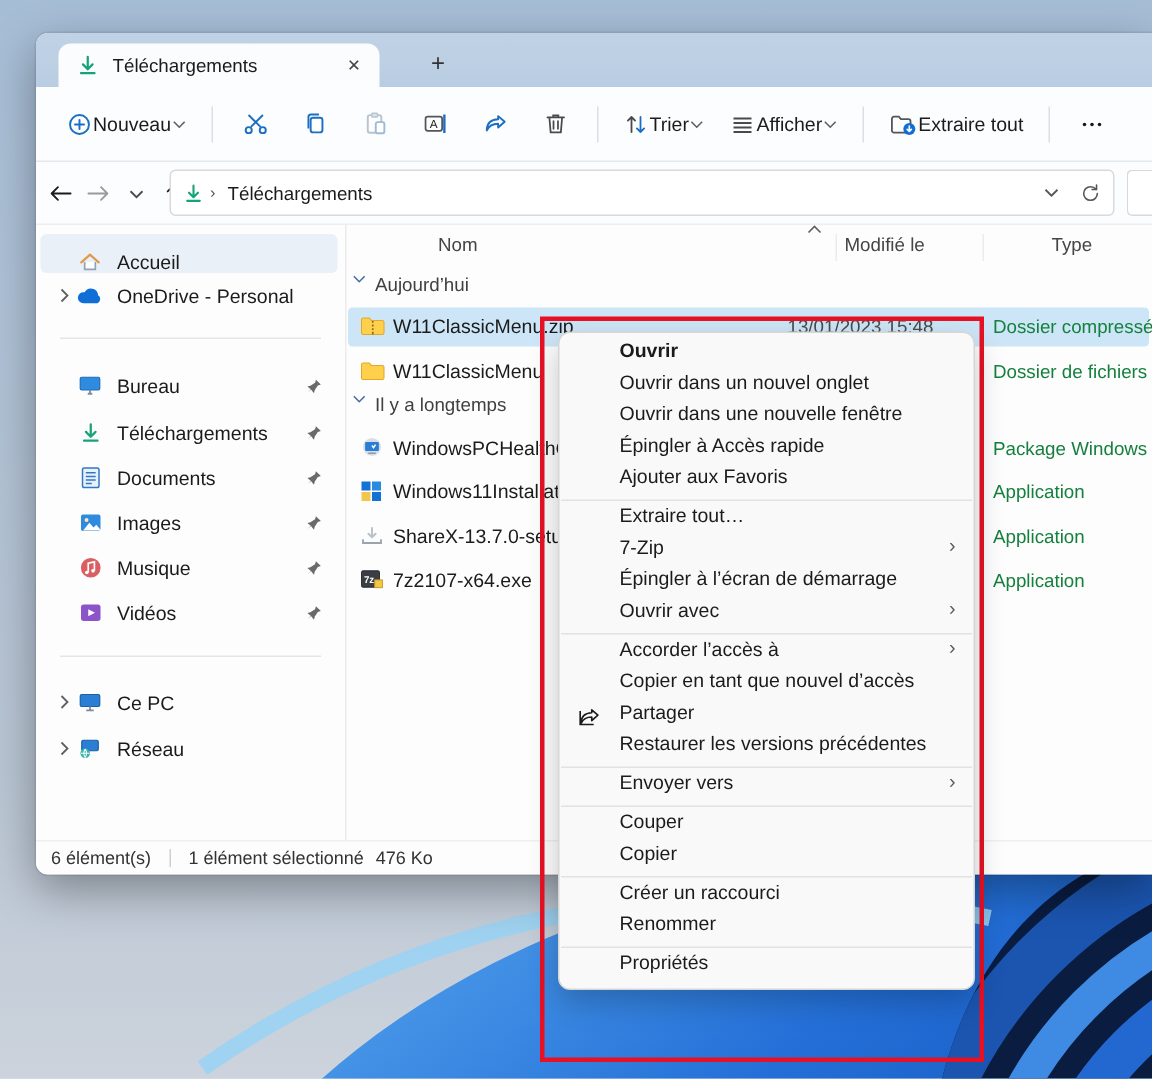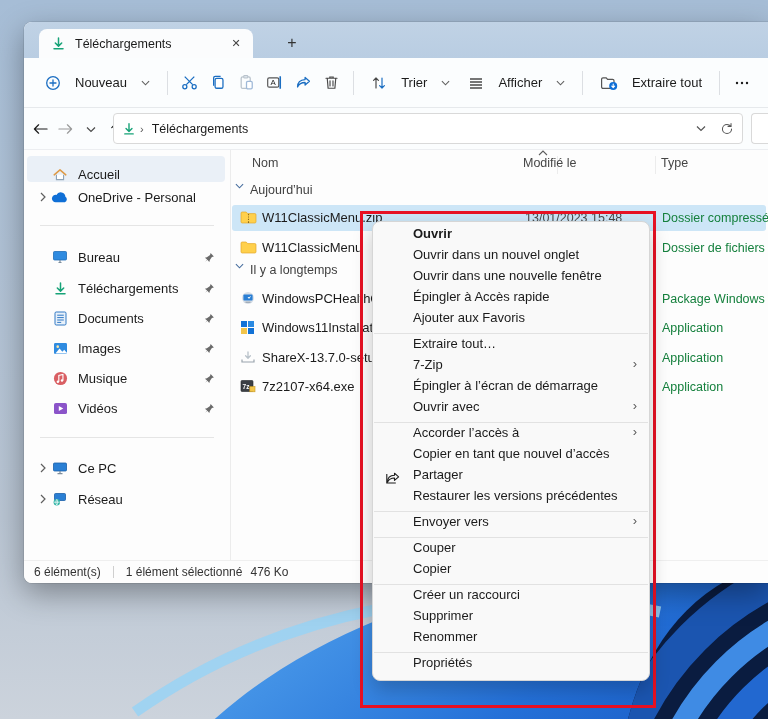--- a/index.html
+++ b/index.html
@@ -17,21 +17,21 @@
     box-shadow:0 10px 30px rgba(0,0,0,.35), 0 0 0 1px rgba(0,0,0,.08);
     overflow:hidden;
   }
   .tabbar { position:absolute; left:0; top:0; right:0; height:36px; background:linear-gradient(180deg,#c0d2e5,#b9cde2); }
   .tab { position:absolute; left:15px; top:7px; width:214px; height:29px; background:#fbfcfd; border-radius:8px 8px 0 0; display:flex; align-items:center; padding:0 8px 0 12px; }
   .tab-title { font-size:12.5px; color:#1b1b1b; margin-left:9px; flex:1; white-space:nowrap; overflow:hidden; }
   .tab-close { width:18px; height:18px; display:flex; align-items:center; justify-content:center; color:#444; font-size:11px; border-radius:3px; }
   .newtab { position:absolute; left:256px; top:9px; width:24px; height:24px; display:flex; align-items:center; justify-content:center; color:#333; font-size:16px; border-radius:4px; }
 
   .toolbar { position:absolute; left:0; top:36px; right:0; height:50px; background:#fbfdfe; border-bottom:1px solid #e6e9ec; display:flex; align-items:center; padding:0 12px; }
-  .tb-btn { height:34px; display:flex; align-items:center; justify-content:center; border-radius:4px; color:#1b1b1b; font-size:13px; gap:14px; padding:0 9px; white-space:nowrap; }
+  .tb-btn { height:34px; display:flex; align-items:center; justify-content:center; border-radius:4px; color:#1b1b1b; font-size:13px; gap:1px; padding:0 9px; white-space:nowrap; }
   .tb-ico { width:40px; padding:0; }
   .tb-sep { width:1px; height:24px; background:#dcdfe3; margin:0 8px; }
   .chev { color:#5f5f5f; }
   .dots { font-size:16px; letter-spacing:2px; color:#1b1b1b; }
 
   .addressbar { position:absolute; left:0; top:86px; right:0; height:42px; background:#fbfdfe; border-bottom:1px solid #eceef1; }
   .nav-cluster { position:absolute; left:4px; top:5px; height:32px; display:flex; align-items:center; }
   .nav-btn { width:25px; height:28px; display:flex; align-items:center; justify-content:center; color:#1b1b1b; font-size:14px; border-radius:4px; }
   .nav-btn.dim { color:#9a9a9a; }
   .addr-box { position:absolute; left:89px; right:25px; top:5px; height:31px; background:#fff; border:1px solid #d9d9d9; border-radius:4px; display:flex; align-items:center; padding:0 8px; }
@@ -47,21 +47,21 @@
   .sb-item { position:absolute; left:3px; width:198px; height:26px; display:flex; align-items:center; border-radius:4px; padding-left:8px; font-size:13px; color:#1b1b1b; }
   .sb-item.sel { background:#eaf0f7;align-items:flex-end; }
   .sb-chev { width:16px; color:#5f5f5f; font-size:11px; display:flex; justify-content:center; }
   .sb-ico { width:18px; height:16px; margin-right:9px; display:flex; align-items:center; justify-content:center; }
   .sb-label { flex:1; white-space:nowrap; overflow:hidden; }
   .sb-pin { width:20px; display:flex; justify-content:center; margin-right:6px; }
   .sb-sep { position:absolute; left:16px; width:174px; height:1px; background:#e5e5e5; }
 
   .filepane { position:absolute; left:206px; top:0; right:0; bottom:0; }
   .col-headers { position:absolute; left:0; top:6px; right:0; height:18px; font-size:12.5px; color:#454545; }
-  .col-h { position:absolute; top:0; }
+  .col-h { position:absolute; top:0;margin-left:40px; }
   .hairline { position:absolute; top:0; height:18px; width:1px; background:#ececec; }
   .sort-ind { position:absolute; top:-6px; }
   .grp { position:absolute; left:0; height:20px; display:flex; align-items:flex-start; font-size:12.5px; color:#404040; }
   .grp .g-chev { width:14px; margin-left:5px; color:#466d9e; display:flex; }
   .grp .g-label { margin-left:1px; }
   .frow { position:absolute; left:2px; right:2px; height:26px; }
   .frow.sel { background:#cde6f7; border-radius:3px; }
   .f-ico { position:absolute; left:8px; top:5px; width:17px; height:16px; }
   .f-name { position:absolute; left:30px; top:5px; font-size:13px; color:#1b1b1b; white-space:nowrap; }
   .f-date { position:absolute; left:293px; top:6px; font-size:12.5px; color:#4a4a4a; white-space:nowrap; }
@@ -595,23 +595,20 @@
     </div>
   <div class="cm-item">
       <span>Copier</span>
     </div>
   <div class="cm-sep"></div>
 
   <div class="cm-item">
       <span>Créer un raccourci</span>
     </div>
   <div class="cm-item">
-      <span>Supprimer</span>
-    </div>
-  <div class="cm-item">
       <span>Renommer</span>
     </div>
   <div class="cm-sep"></div>
 
   <div class="cm-item">
       <span>Propriétés</span>
     </div>
 </div>
 
 </body></html>

